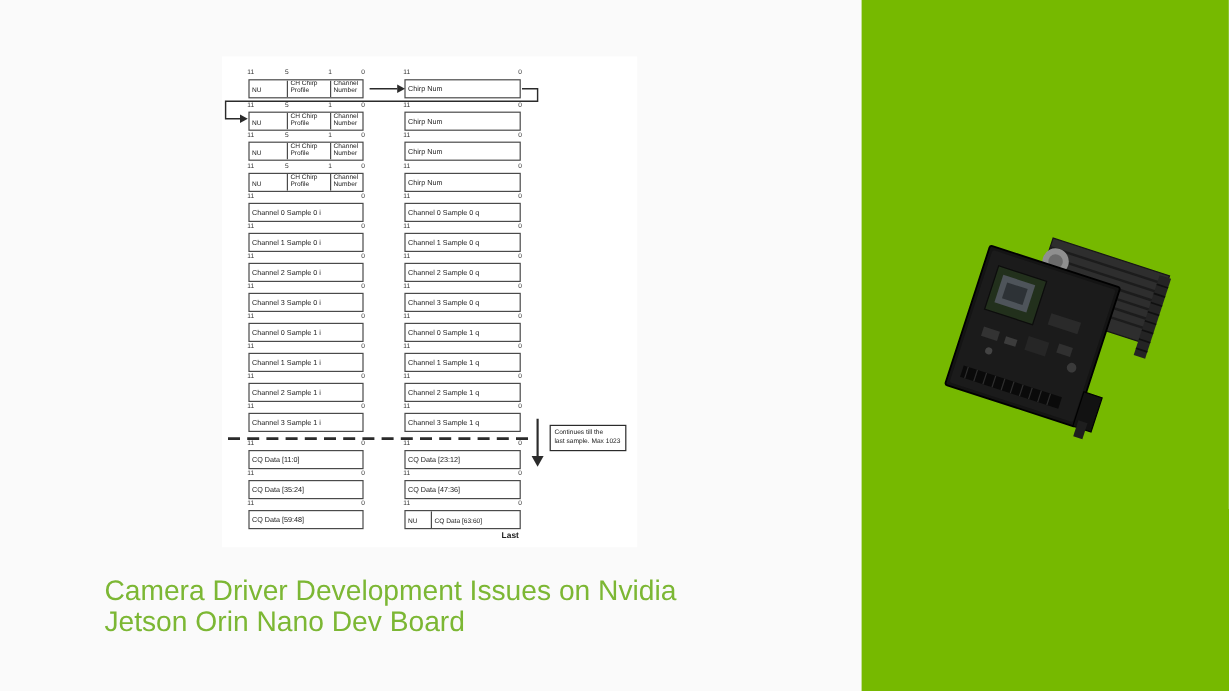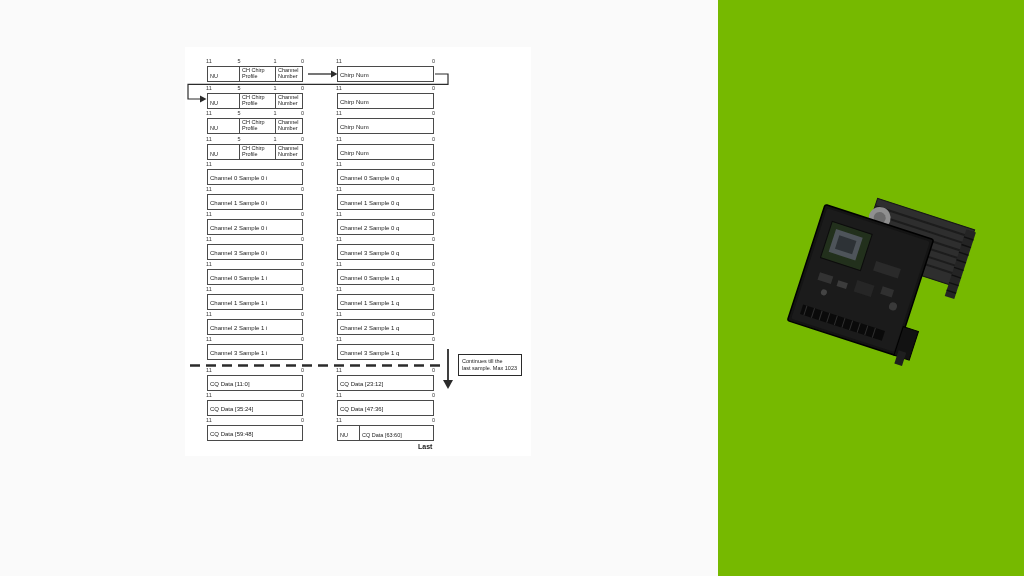--- a/index.html
+++ b/index.html
@@ -299,15 +299,17 @@
             <line x1="20" y1="44" x2="20" y2="54"></line>
         </g>
 
         <rect x="46" y="34" width="16" height="30" fill="#121212" stroke="#000"></rect>
         <rect x="49" y="58" width="8" height="14" fill="#1e1e1e"></rect>
       </g>
     </svg>
   </div>
 
   <div class="page-title" style="color: rgb(124, 183, 52);">
+    <div>Camera Driver Development Issues on Nvidia</div>
+    <div>Jetson Orin Nano Dev Board</div>
   </div>
 
 </div>
 
 </body></html>

